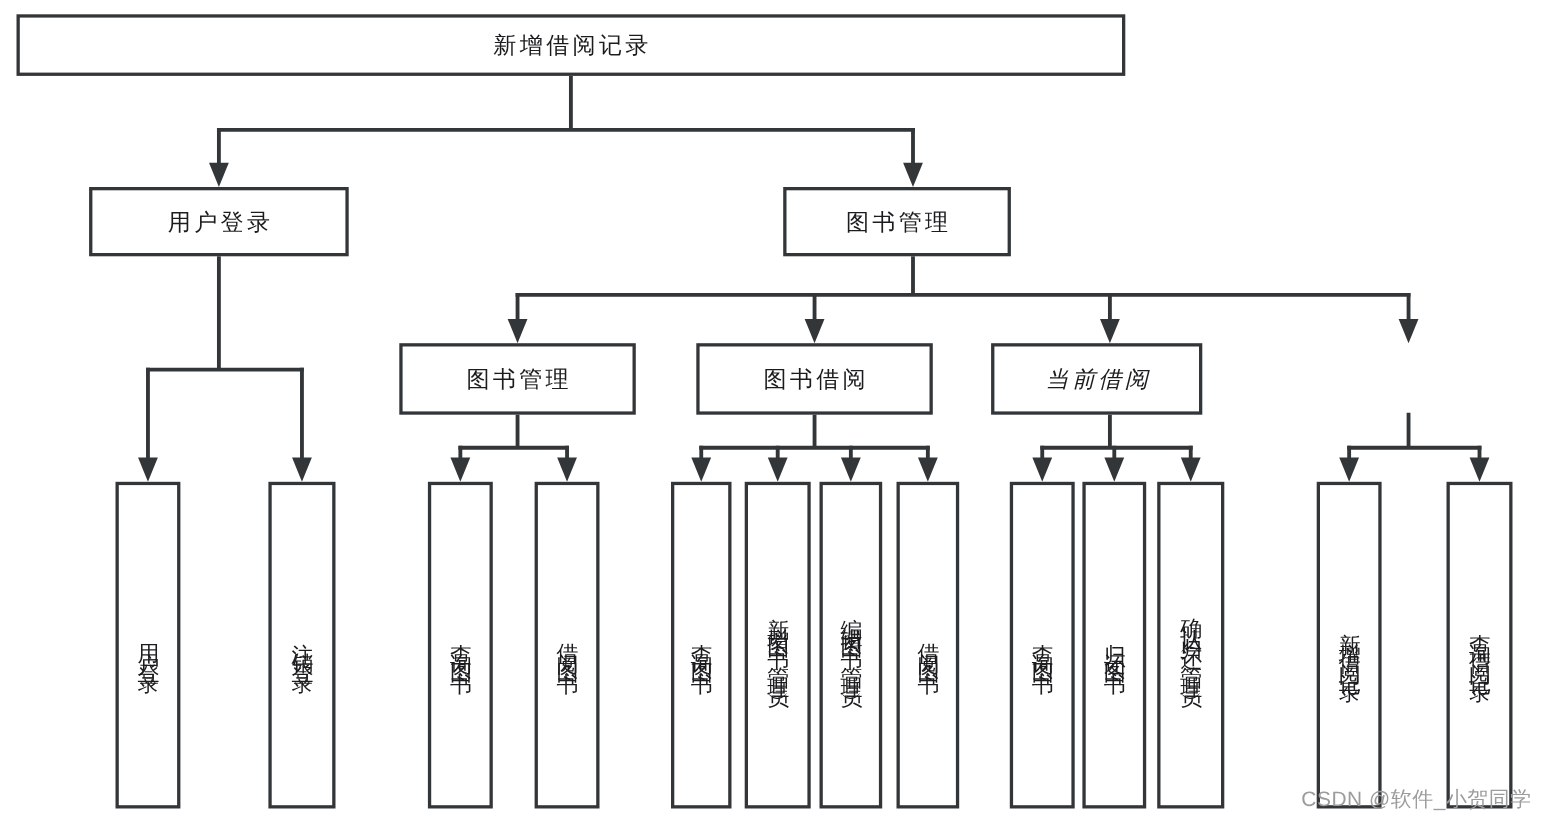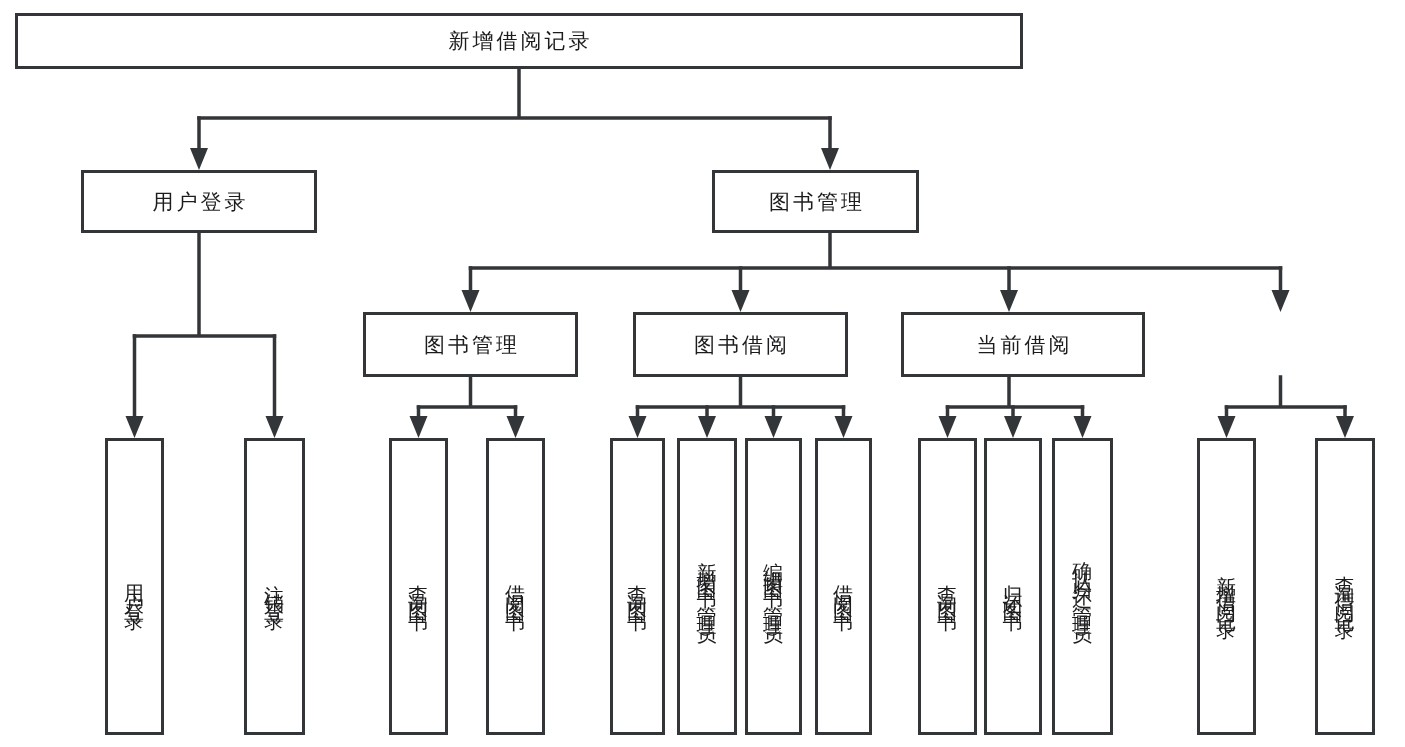--- a/index.html
+++ b/index.html
@@ -115,21 +115,21 @@
   <div class="box h" style="left:712px; top:170px; width:207px; height:63px;">
     <span class="lbl">图书管理</span>
   </div>
 
   <div class="box h" style="left:363px; top:312px; width:215px; height:65px;">
     <span class="lbl">图书管理</span>
   </div>
   <div class="box h" style="left:633px; top:312px; width:215px; height:65px;text-align:right;">
     <span class="lbl">图书借阅</span>
   </div>
-  <div class="box h" style="left:901px; top:312px; width:244px; height:65px;">
+  <div class="box h" style="left:901px; top:312px; width:192px; height:65px;font-style:italic;">
     <span class="lbl">当前借阅</span>
   </div>
 
   <div class="box v" style="left:105px; top:438px; width:59px; height:297px;">
     <span class="lbl">用户登录</span>
   </div>
   <div class="box v" style="left:244px; top:438px; width:61px; height:297px;">
     <span class="lbl">注销登录</span>
   </div>
 
@@ -163,14 +163,15 @@
     <span class="lbl">确认归还（管理员）</span>
   </div>
 
   <div class="box v" style="left:1197px; top:438px; width:59px; height:297px;">
     <span class="lbl">新增借阅记录</span>
   </div>
   <div class="box v" style="left:1315px; top:438px; width:60px; height:297px;">
     <span class="lbl">查询借阅记录</span>
   </div>
 
+  <div class="watermark">CSDN @软件_小贺同学</div>
 
 </div>
 
 </body></html>

